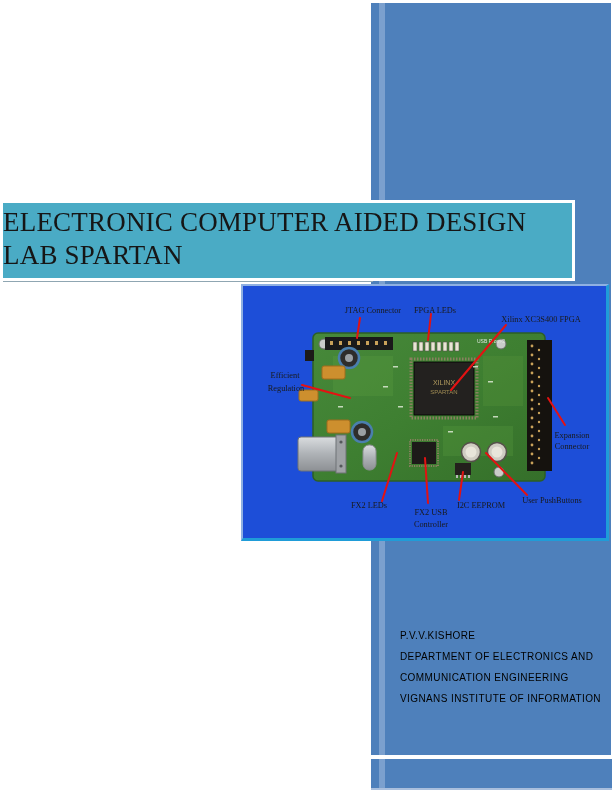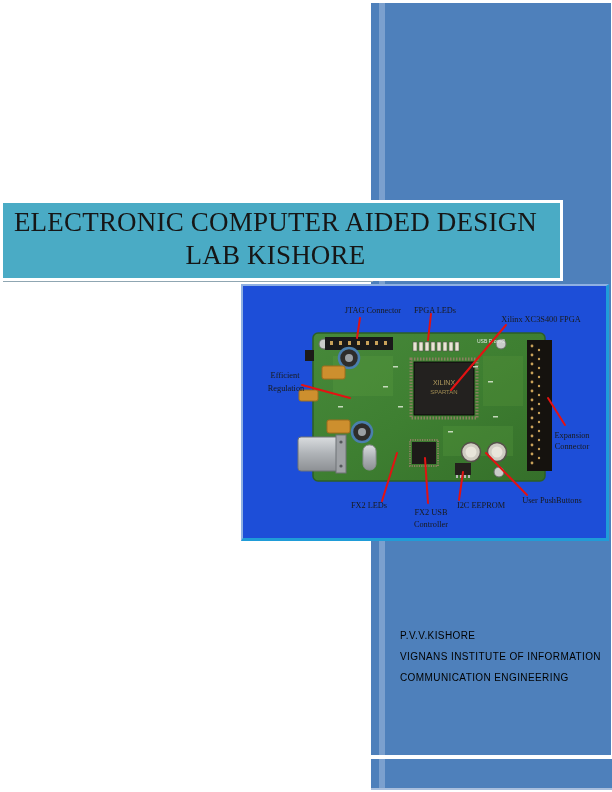--- a/index.html
+++ b/index.html
@@ -17,21 +17,21 @@
     background:#4e80bb;border-bottom:2px solid #a9bfdd;z-index:1;
   }
   .panel-stripe{
     position:absolute;left:8px;top:0;width:6px;height:100%;
     background:#7ba0ce;
   }
   
   .banner{
     position:absolute;left:0;top:200px;width:545px;height:72px;
     background:#4aabc5;border:3px solid #ffffff;z-index:3;
-    text-align:center;padding:3px 12px 0 0;box-sizing:content-box;
+    text-align:left;padding:3px 24px 0 0;box-sizing:content-box;
   }
   .banner .line{
     font-family:"Liberation Serif",serif;
     font-size:27px;line-height:33px;color:#161616;
     letter-spacing:0.2px;white-space:nowrap;
   }
   .banner-shadow{
     position:absolute;left:3px;top:279px;width:370px;height:3px;
     background:#8fa6b2;z-index:2;
   }
@@ -62,21 +62,21 @@
 <div class="panel-main">
   <div class="panel-stripe"></div>
 </div>
 <div class="panel-bottom">
   <div class="panel-stripe"></div>
 </div>
 
 <div class="banner-shadow"></div>
 <div class="banner">
   <div class="line">ELECTRONIC COMPUTER AIDED DESIGN</div>
-  <div class="line">LAB KISHORE</div>
+  <div class="line">LAB SPARTAN</div>
 </div>
 
 <div class="photo-frame">
   <svg viewBox="0 0 363 252" xmlns="http://www.w3.org/2000/svg">
     <defs>
       <linearGradient id="silver" x1="0" y1="0" x2="0" y2="1">
         <stop offset="0" stop-color="#d9dcdf"></stop>
           <stop offset="0.5" stop-color="#aeb2b6"></stop>
           <stop offset="1" stop-color="#8d9094"></stop>
       </linearGradient>
@@ -221,15 +221,16 @@
     <text class="ph-label" x="126" y="222" text-anchor="middle">FX2 LEDs</text>
     <text class="ph-label" x="188" y="229" text-anchor="middle">FX2 USB</text>
     <text class="ph-label" x="188" y="241" text-anchor="middle">Controller</text>
     <text class="ph-label" x="238" y="222" text-anchor="middle">I2C EEPROM</text>
     <text class="ph-label" x="309" y="217" text-anchor="middle">User PushButtons</text>
   </svg>
 </div>
 
 <div class="author">
   <div class="a-line">P.V.V.KISHORE</div>
+  <div class="a-line">DEPARTMENT OF ELECTRONICS AND</div>
+  <div class="a-line">COMMUNICATION ENGINEERING</div>
   <div class="a-line">VIGNANS INSTITUTE OF INFORMATION</div>
-  <div class="a-line">COMMUNICATION ENGINEERING</div>
 </div>
 
 </body></html>

